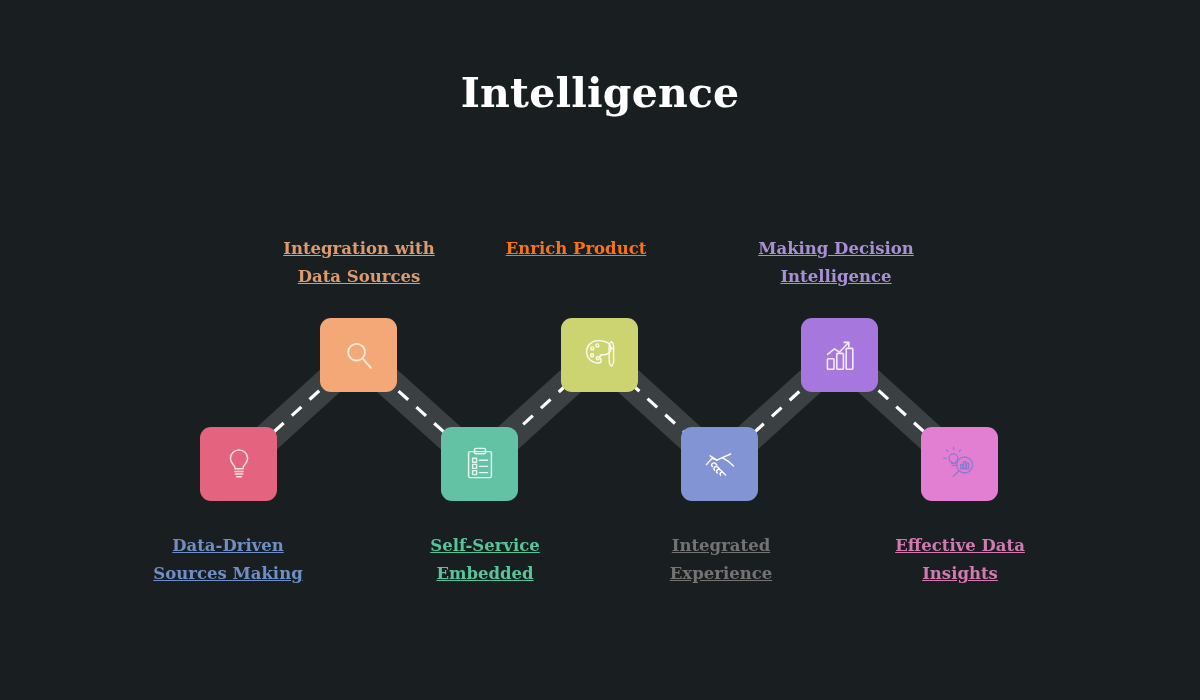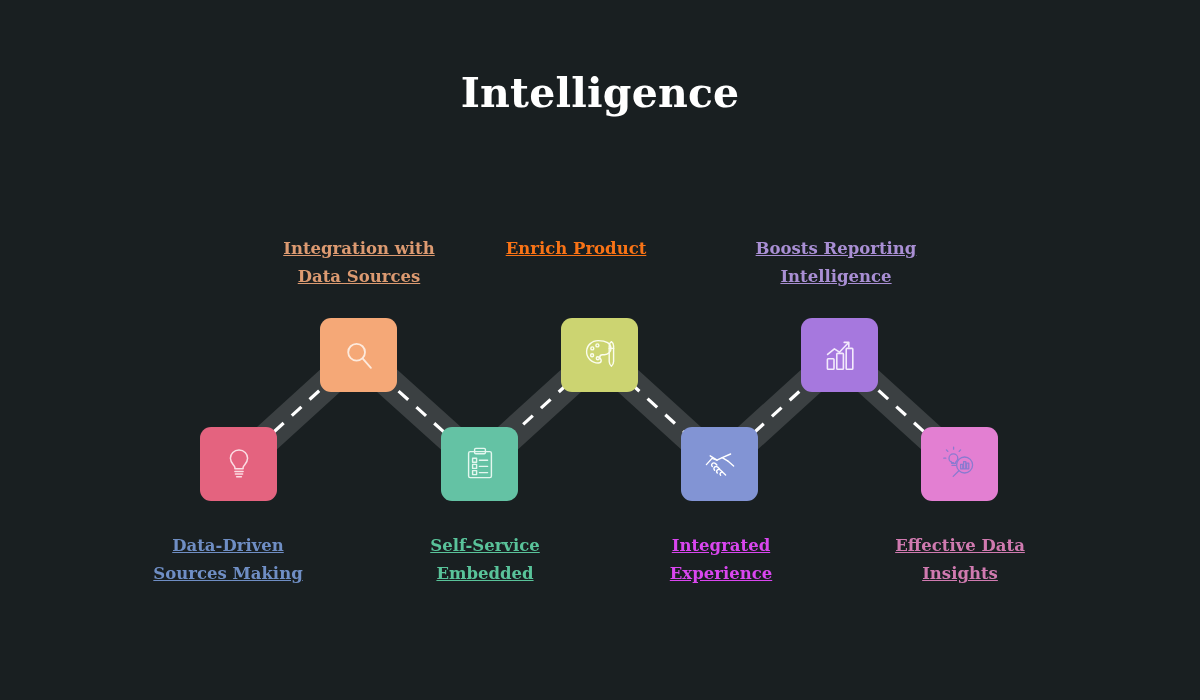--- a/index.html
+++ b/index.html
@@ -167,21 +167,21 @@
       </div>
     </div>
   <div id="captions" style="z-index: 4; position: relative;">
       <div class="caption" style="left: 118px; top: 532px; width: 220px; color: rgb(111, 142, 196);">Data-Driven
 Sources Making</div>
       <div class="caption" style="left: 249px; top: 235px; width: 220px; color: rgb(220, 154, 113);">Integration with
 Data Sources</div>
       <div class="caption" style="left: 375px; top: 532px; width: 220px; color: rgb(89, 195, 154);">Self-Service
 Embedded</div>
       <div class="caption" style="left: 466px; top: 235px; width: 220px; color: #f97316;">Enrich Product</div>
-      <div class="caption" style="left: 611px; top: 532px; width: 220px; color: #d946ef;">Integrated
+      <div class="caption" style="left: 611px; top: 532px; width: 220px; color: #737373;">Integrated
 Experience</div>
-      <div class="caption" style="left: 726px; top: 235px; width: 220px; color: rgb(169, 143, 212);">Boosts Reporting
+      <div class="caption" style="left: 726px; top: 235px; width: 220px; color: rgb(169, 143, 212);">Making Decision
 Intelligence</div>
       <div class="caption" style="left: 850px; top: 532px; width: 220px; color: rgb(208, 122, 176);">Effective Data
 Insights</div>
     </div>
 
 </div>
 
 </body></html>

